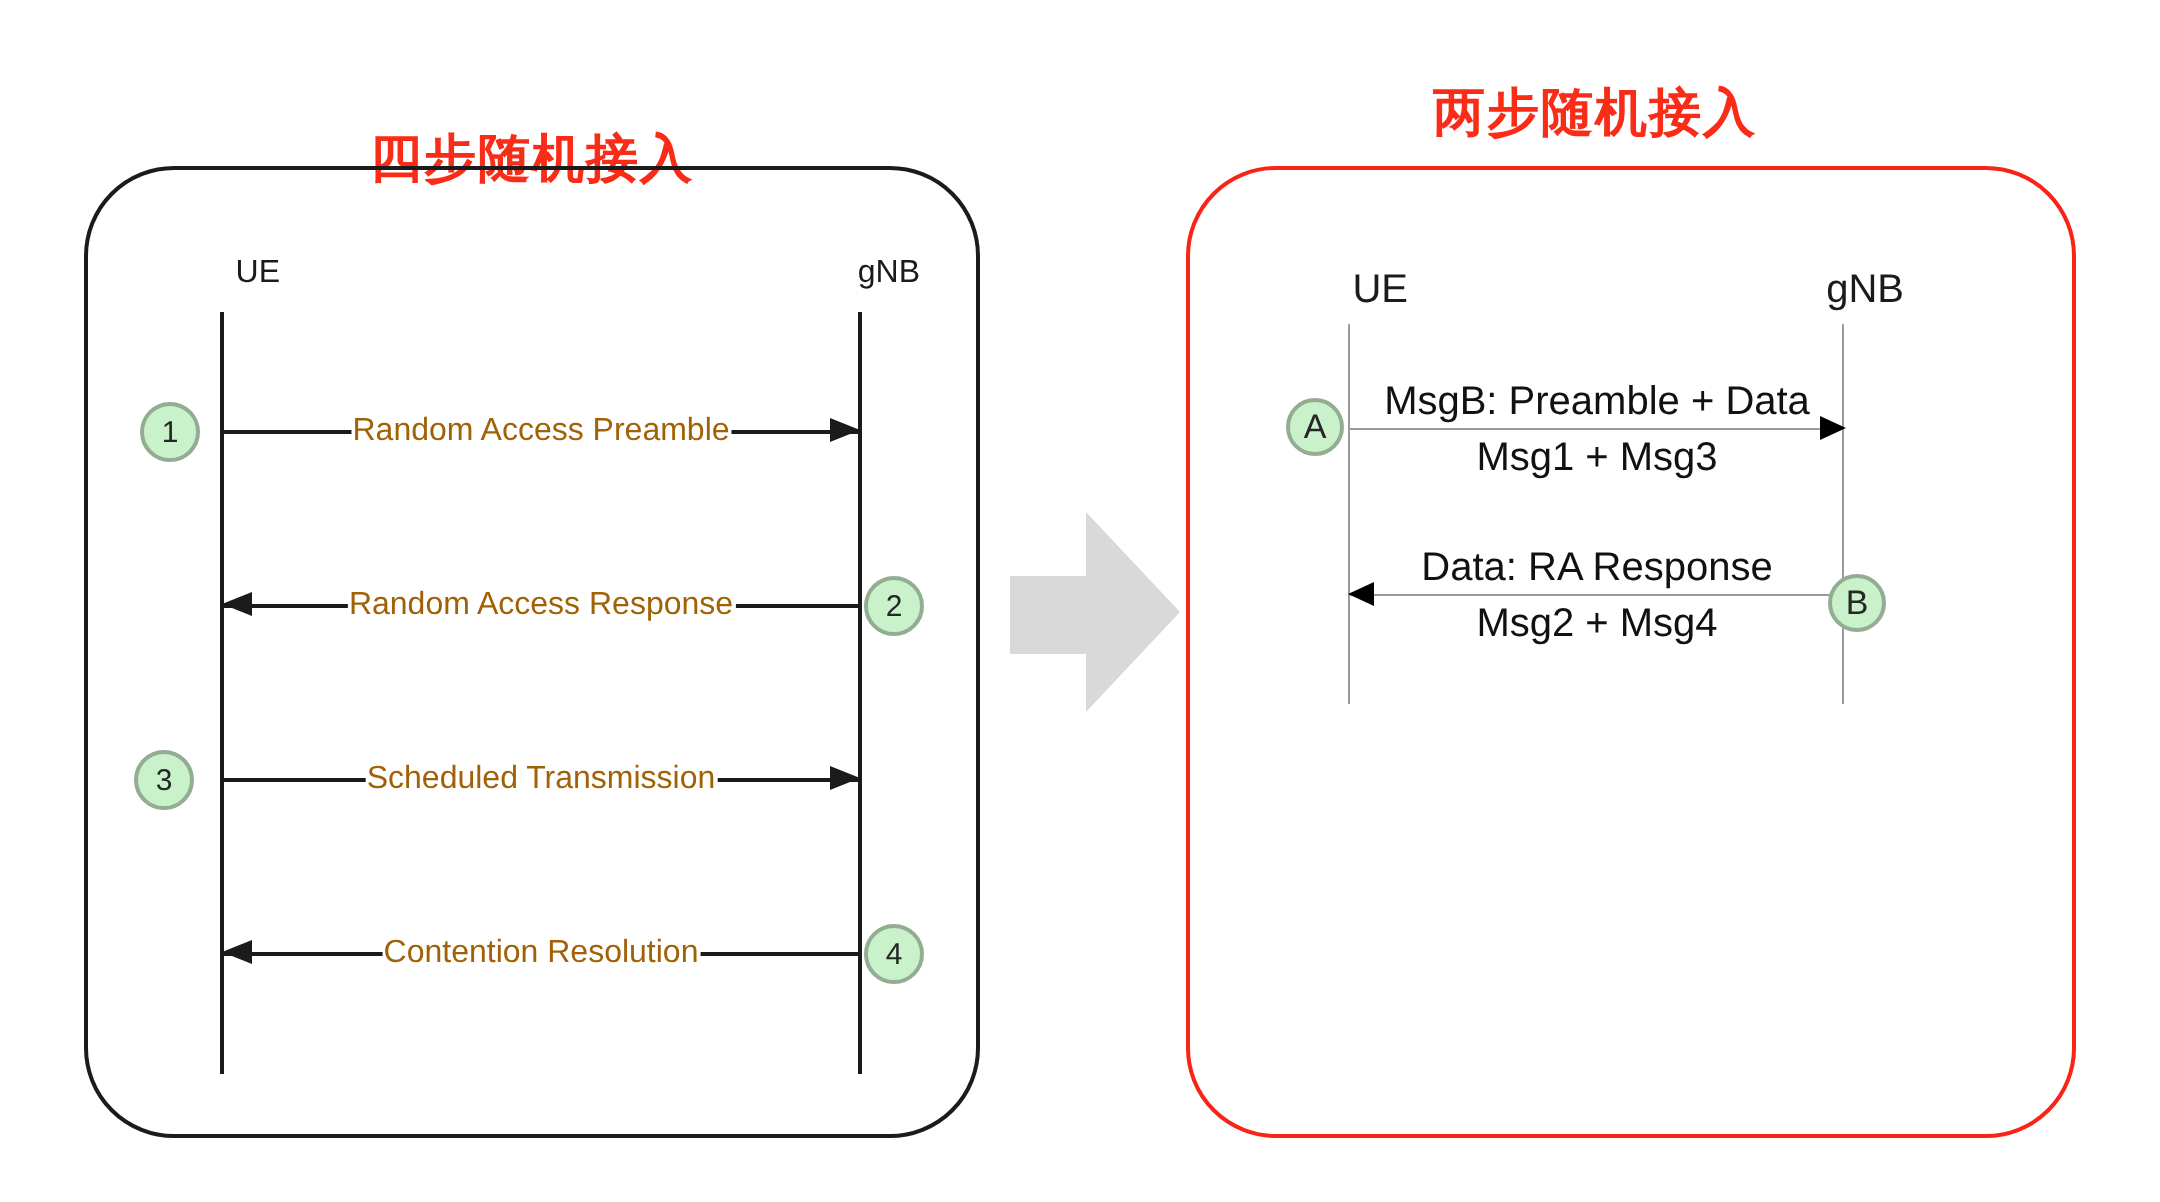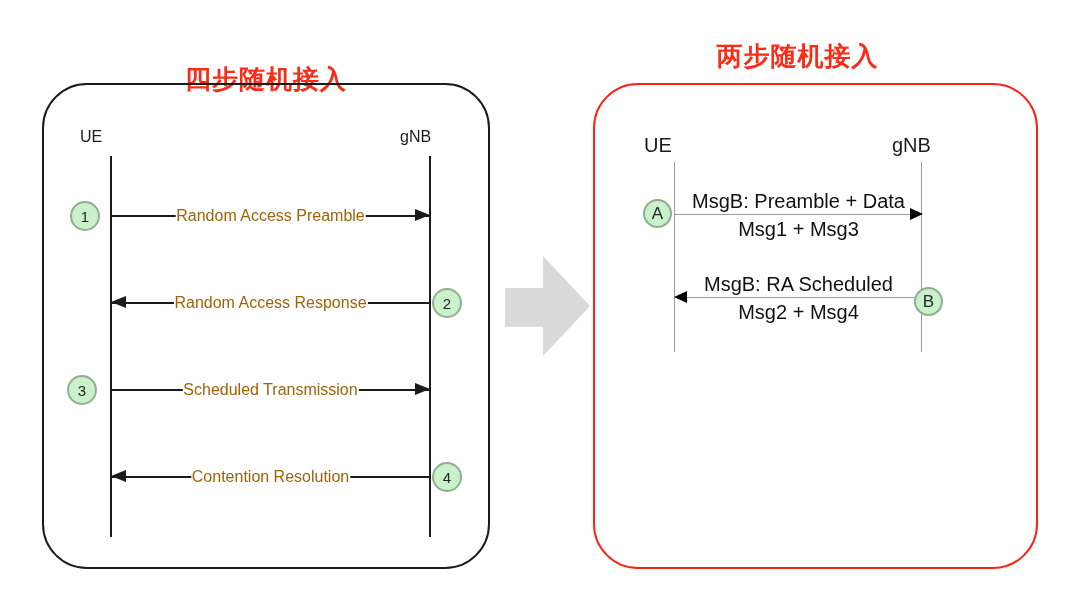--- a/index.html
+++ b/index.html
@@ -10,21 +10,21 @@
   
   .title{position:absolute;font-weight:bold;font-size:26px;letter-spacing:1px;
          color:var(--red-title,#f92c18);text-align:center;line-height:1;}
   .title-left{left:42px;width:448px;top:37px;margin-top:29px;}
   .title-right{left:575px;width:445px;top:43px;}
   
   .panel{position:absolute;box-sizing:border-box;border-radius:45px;background:transparent;}
   .panel-left{left:42px;top:83px;width:448px;height:486px;border:2px solid var(--black-border,#1b1b1b);}
   .panel-right{left:593px;top:83px;width:445px;height:486px;border:2px solid var(--red-border,#f82418);}
   
-  .actor{position:absolute;text-align:left;color:#1b1b1b;line-height:1;}
+  .actor{position:absolute;text-align:right;color:#1b1b1b;line-height:1;}
   .al-ue{left:80px;top:129px;width:60px;font-size:16px;}
   .al-gnb{left:400px;top:129px;width:60px;font-size:16px;}
   .ar-ue{left:644px;top:135px;width:60px;font-size:20px;}
   .ar-gnb{left:892px;top:135px;width:60px;font-size:20px;}
   
   .lifeline{position:absolute;}
   .ll-ue{left:110px;top:156px;width:2px;height:381px;background:#1b1b1b;}
   .ll-gnb{left:429px;top:156px;width:2px;height:381px;background:#1b1b1b;}
   .rl-ue{left:674px;top:162px;width:1px;height:190px;background:#9b9b9b;}
   .rl-gnb{left:921px;top:162px;width:1px;height:190px;background:#9b9b9b;}
@@ -110,20 +110,20 @@
 
   <div class="rmsg ma">
     <div class="rline"></div>
     <div class="rahead rahead-r"></div>
     <span class="rlabel-top">MsgB: Preamble + Data</span>
     <span class="rlabel-bottom">Msg1 + Msg3</span>
   </div>
   <div class="rmsg mb">
     <div class="rline"></div>
     <div class="rahead rahead-l"></div>
-    <span class="rlabel-top">MsgB: RA Scheduled</span>
+    <span class="rlabel-top">Data: RA Response</span>
     <span class="rlabel-bottom">Msg2 + Msg4</span>
   </div>
 
   <div class="circle cr ca">A</div>
   <div class="circle cr cb">B</div>
 
 </div>
 
 </body></html>

